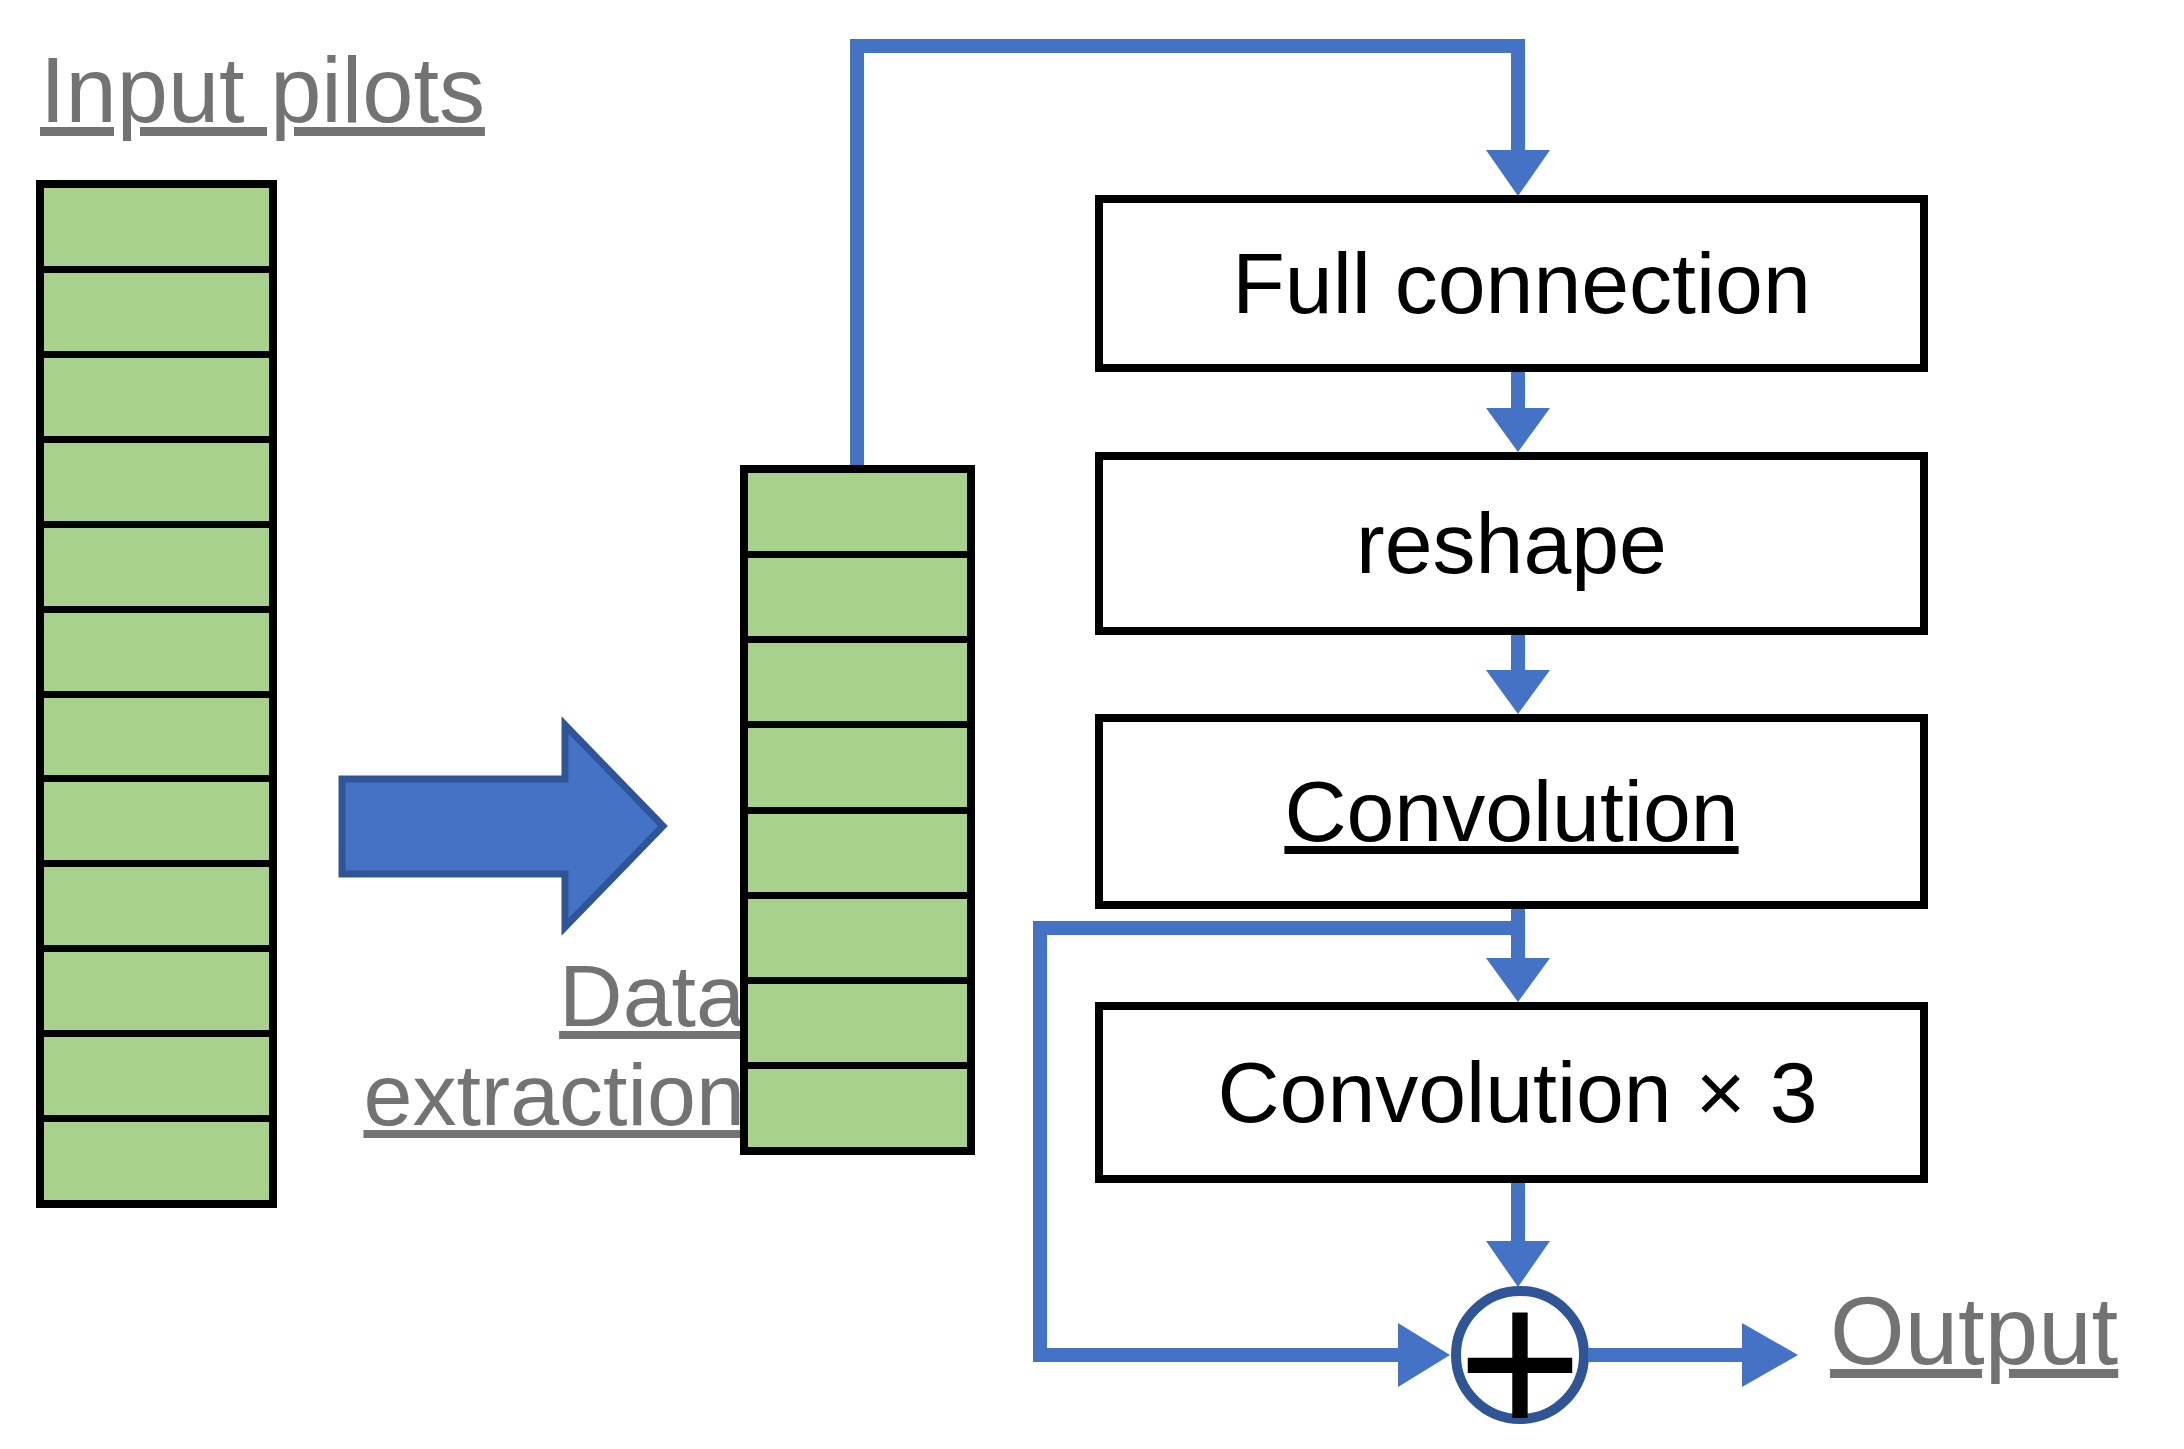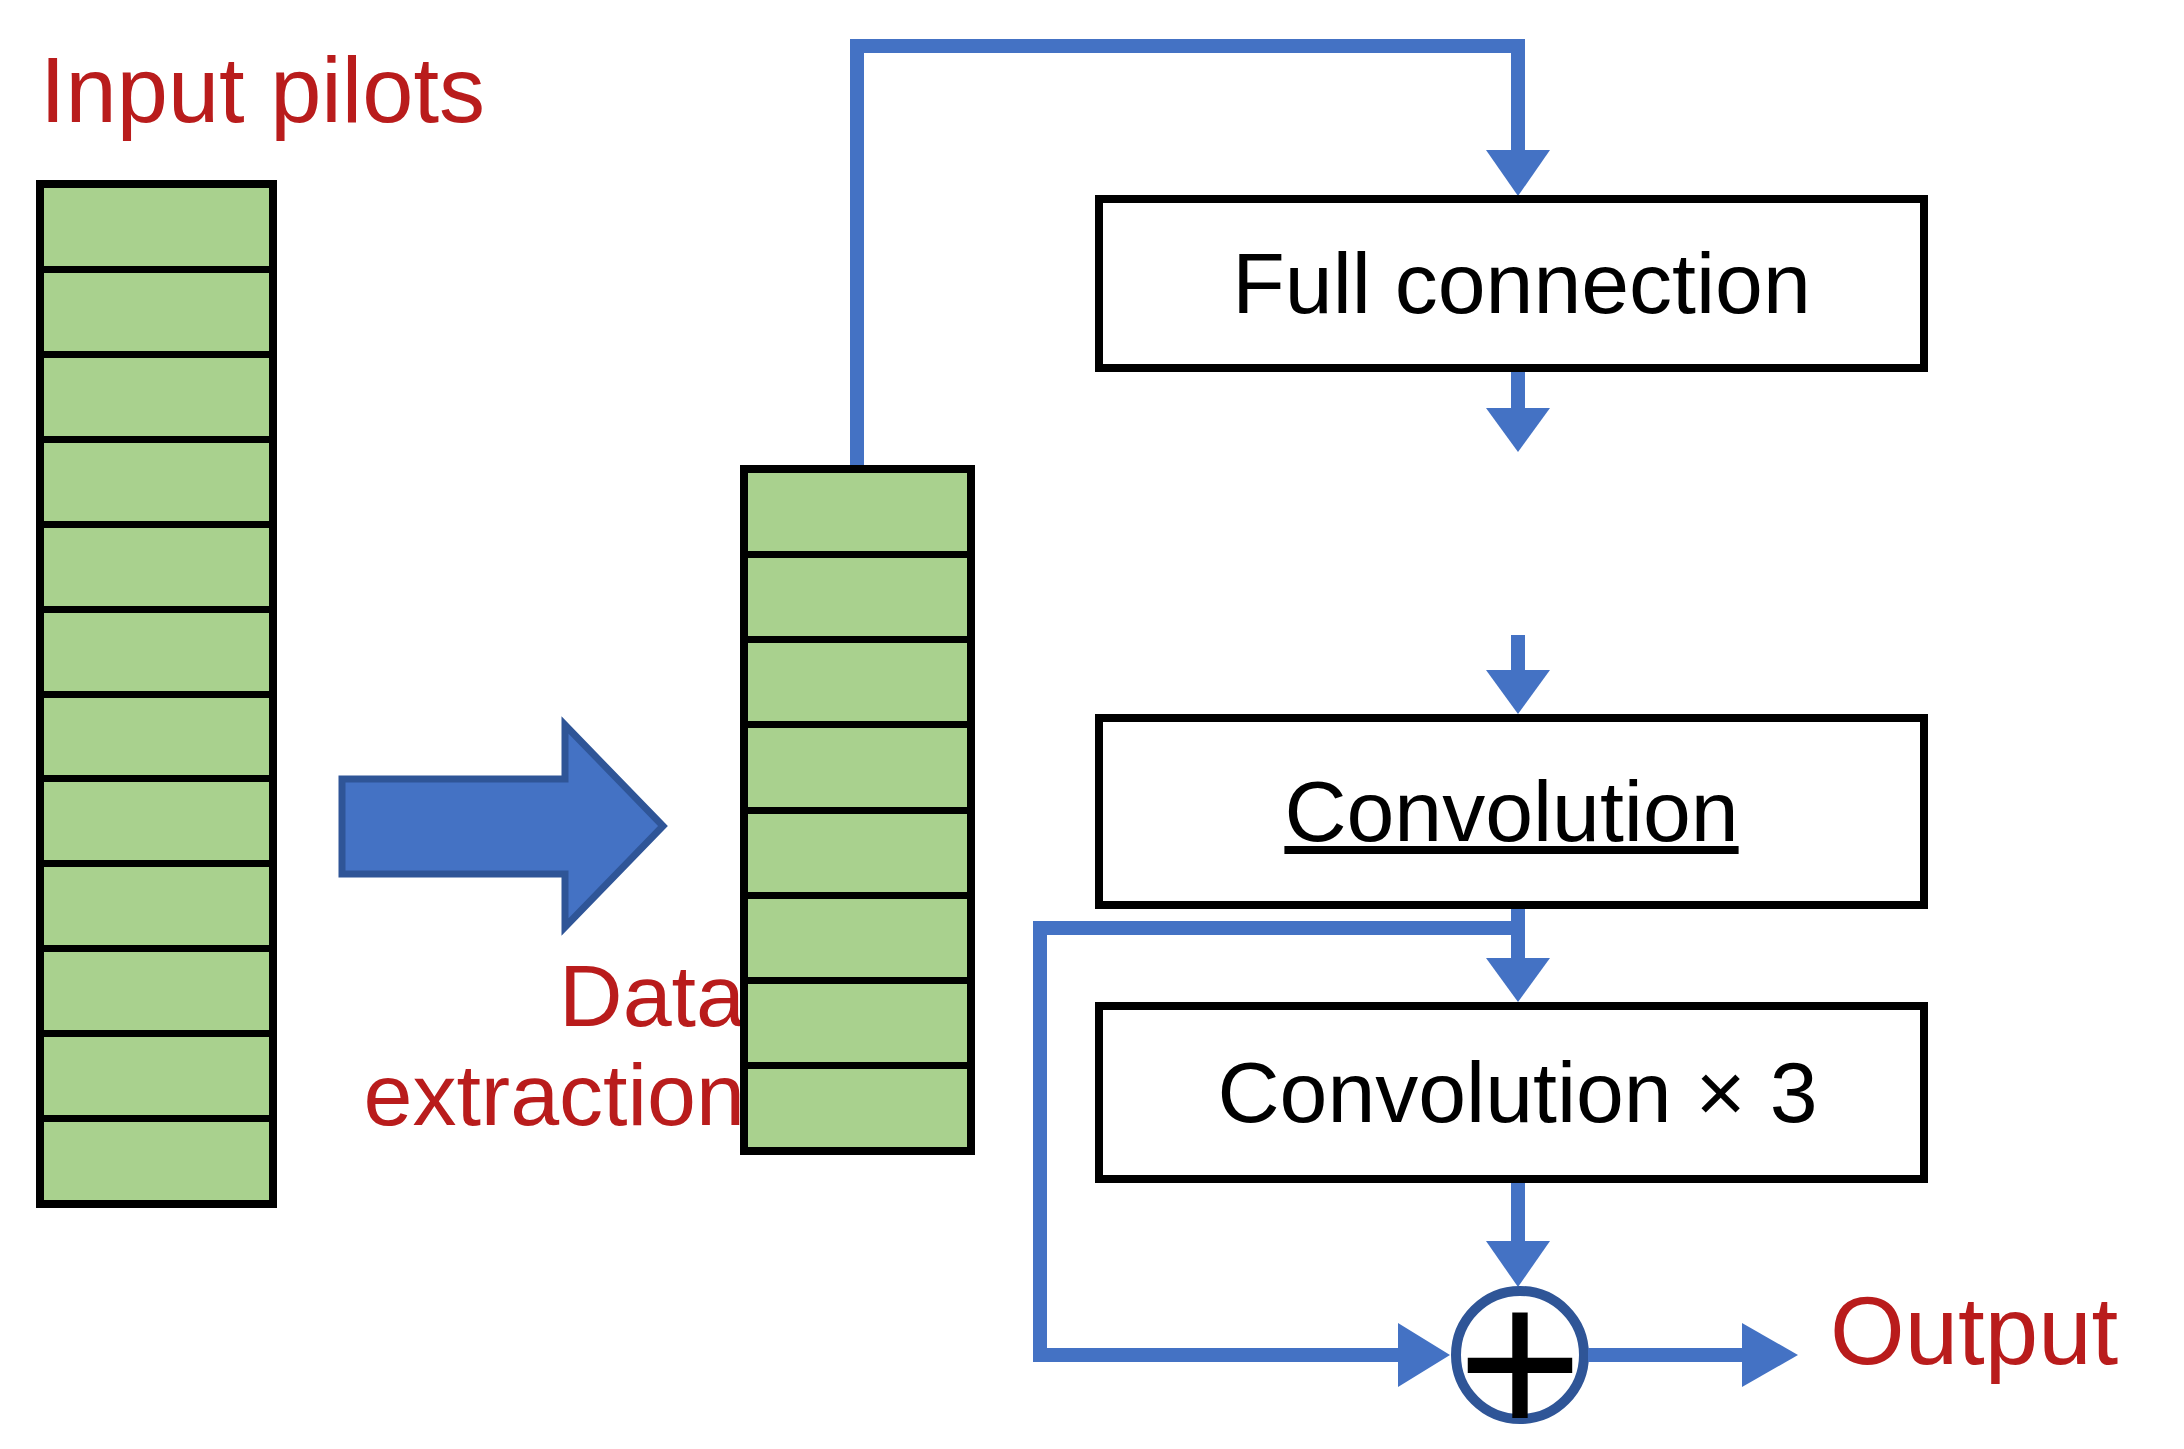--- a/index.html
+++ b/index.html
@@ -19,23 +19,24 @@
   #connections {
     position: absolute;
     left: 0; top: 0;
     width: 2184px;
     height: 1449px;
     z-index: 1;
   }
   .abs { position: absolute; z-index: 2; }
 
   .label {
-    color: #b91c1c;
+    color: #737373;
     white-space: nowrap;
     line-height: 1.15;
+    text-decoration: underline;
   }
 
   
   .stack {
     display: flex;
     flex-direction: column;
     border: 8px solid #000;
     box-sizing: border-box;
     background: #fff;
   }
@@ -143,20 +144,23 @@
       <div class="cell"></div>
       <div class="cell"></div>
       <div class="cell"></div>
       <div class="cell"></div>
       <div class="cell"></div>
     </div>
 
   <div class="abs proc-box" id="box-fc">
     <span>Full connection</span>
   </div>
+  <div class="abs proc-box" id="box-reshape">
+    <span>reshape</span>
+  </div>
   <div class="abs proc-box" id="box-conv">
     <span>Convolution</span>
   </div>
   <div class="abs proc-box" id="box-conv3">
     <span>Convolution × 3</span>
   </div>
 
   <div class="abs label" id="output-label">Output</div>
 
 </div>

